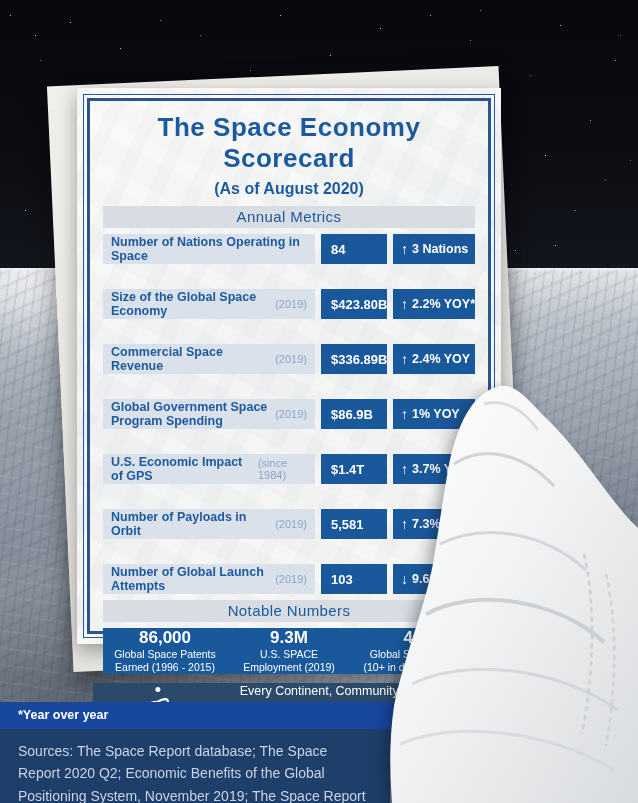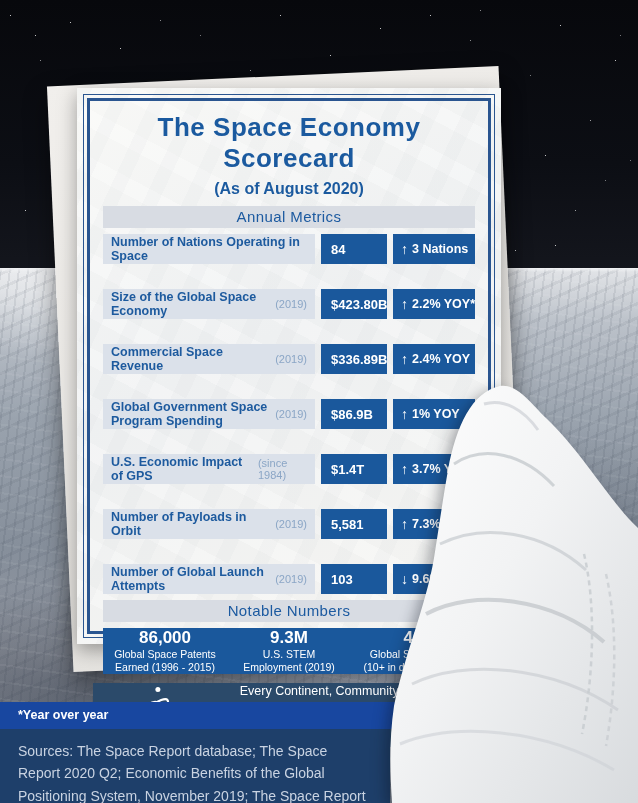--- a/index.html
+++ b/index.html
@@ -219,21 +219,21 @@
       <div class="section-header notable">Notable Numbers</div>
 
       <div class="notable-box">
         <div class="notable-item">
           <div class="notable-number">86,000</div>
           <div class="notable-line">Global Space Patents</div>
           <div class="notable-line">Earned (1996 - 2015)</div>
         </div>
         <div class="notable-item">
           <div class="notable-number">9.3M</div>
-          <div class="notable-line">U.S. STEM</div>
+          <div class="notable-line">U.S. SPACE</div>
           <div class="notable-line">Employment (2019)</div>
         </div>
         <div class="notable-item">
           <div class="notable-number">40</div>
           <div class="notable-line">Global Spaceports</div>
           <div class="notable-line">(10+ in development)</div>
         </div>
       </div>
 
       <div class="footer-band">

